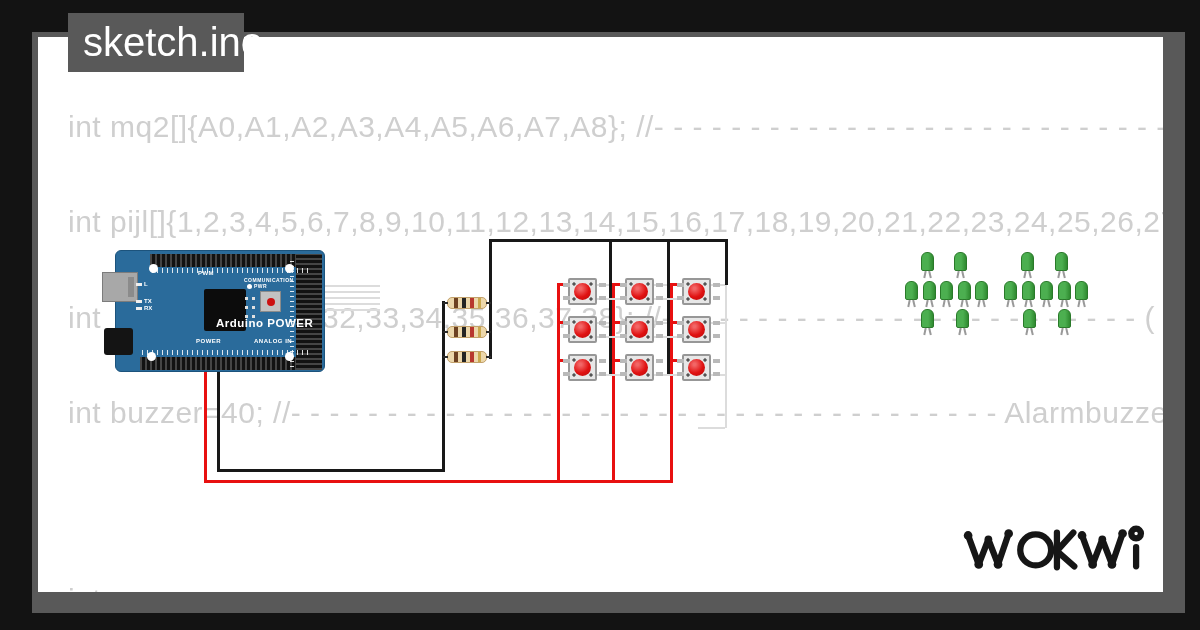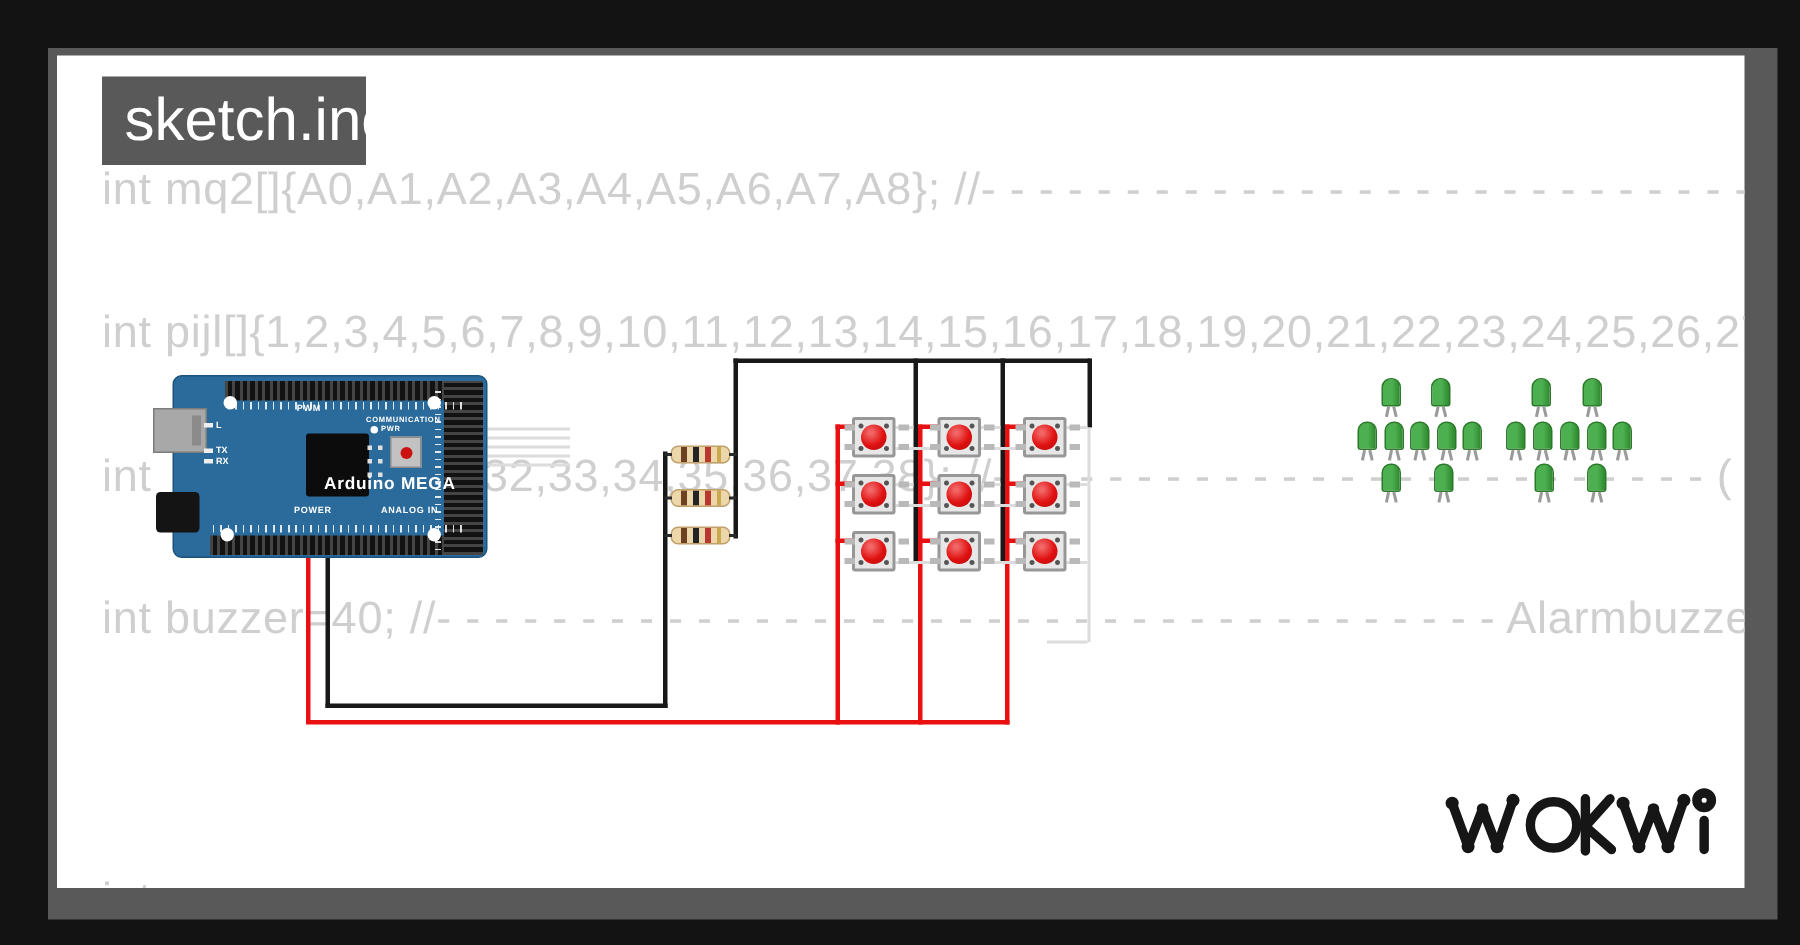--- a/index.html
+++ b/index.html
@@ -5,21 +5,21 @@
   * { margin:0; padding:0; box-sizing:border-box; }
   html,body { width:1200px; height:630px; overflow:hidden; background:#131313;
               font-family:"Liberation Sans", sans-serif; }
   .page { position:relative; width:1200px; height:630px; background:#131313; }
 
   
   .shadow { position:absolute; left:32px; top:32px; width:1153px; height:581px; background:#595959; }
   .canvas { position:absolute; left:38px; top:37px; width:1125px; height:555px; background:#ffffff; overflow:hidden; }
 
   
-  .titlebox { position:absolute; left:68px; top:13px; width:176px; height:59px; background:#595959; z-index:10;margin-top:38px; }
+  .titlebox { position:absolute; left:68px; top:13px; width:176px; height:59px; background:#595959; z-index:10; }
   .titlebox span { display:block; line-height:59px; padding-left:15px; font-size:40px; color:#ffffff; }
 
   
   .codeline { position:absolute; left:30px; white-space:nowrap; z-index:1;
               font-size:30px; line-height:36px; color:#cfcfcf; letter-spacing:0.5px; }
 
   
   .w  { position:absolute; z-index:2; }
   .wr { background:#e81010; }
   .wb { background:#181818; }
@@ -195,21 +195,21 @@
       <div class="hole" style="left:33px;top:13px"></div>
       <div class="hole" style="left:169px;top:13px"></div>
       <div class="hole" style="left:31px;top:101px"></div>
       <div class="hole" style="left:169px;top:101px"></div>
       <div class="blabel" style="left:55px;top:19px;width:70px;text-align:center;font-size:6px">PWM</div>
       <div class="blabel" style="left:128px;top:26px;font-size:5px">COMMUNICATION</div>
       <div class="blabel" style="left:138px;top:32px;font-size:5px">PWR</div>
       <div class="ind" style="left:20px;top:30px">L</div>
       <div class="ind" style="left:20px;top:47px">TX</div>
       <div class="ind" style="left:20px;top:54px">RX</div>
-      <div class="blabel" style="left:100px;top:66px;font-size:11.5px;white-space:nowrap">Arduino MEGA</div>
+      <div class="blabel" style="left:100px;top:66px;font-size:11.5px;white-space:nowrap">Arduino POWER</div>
       <div class="blabel" style="left:80px;top:87px;font-size:6px">POWER</div>
       <div class="blabel" style="left:138px;top:87px;font-size:6px">ANALOG IN</div>
     </div>
 
     <svg class="logo" width="200" height="56" viewBox="0 0 200 58">
       <g stroke="#161616" stroke-width="6.5" fill="none" stroke-linecap="round" stroke-linejoin="round">
         <path d="M10 16 L21 46 L31 20 L41 46 L52 14"></path>
         <circle cx="80" cy="31" r="16"></circle>
         <path d="M102 13 L102 49 M102 32 L119 13 M103 33 L120 48"></path>
         <path d="M128 16 L139 46 L149 20 L159 46 L170 14"></path>

